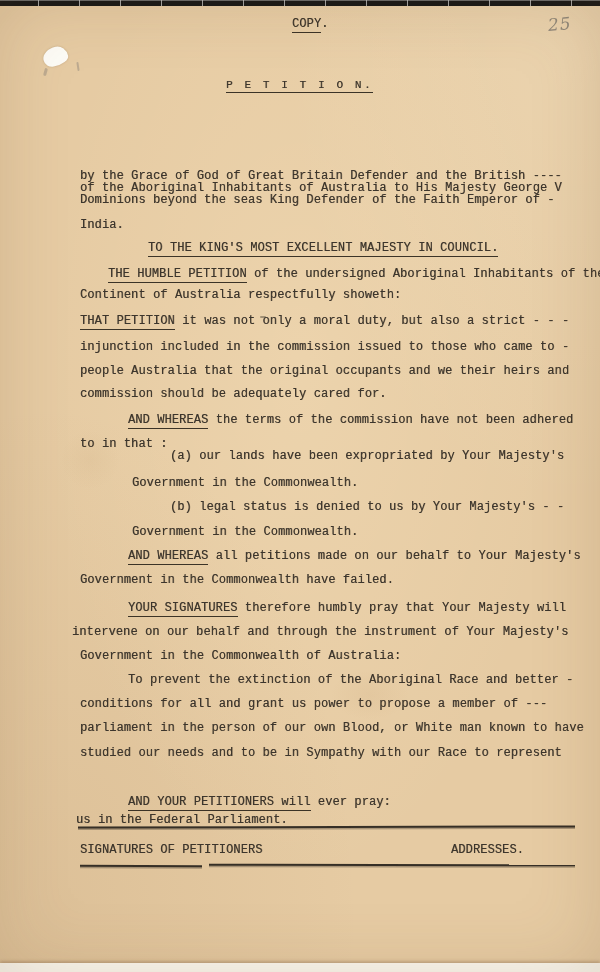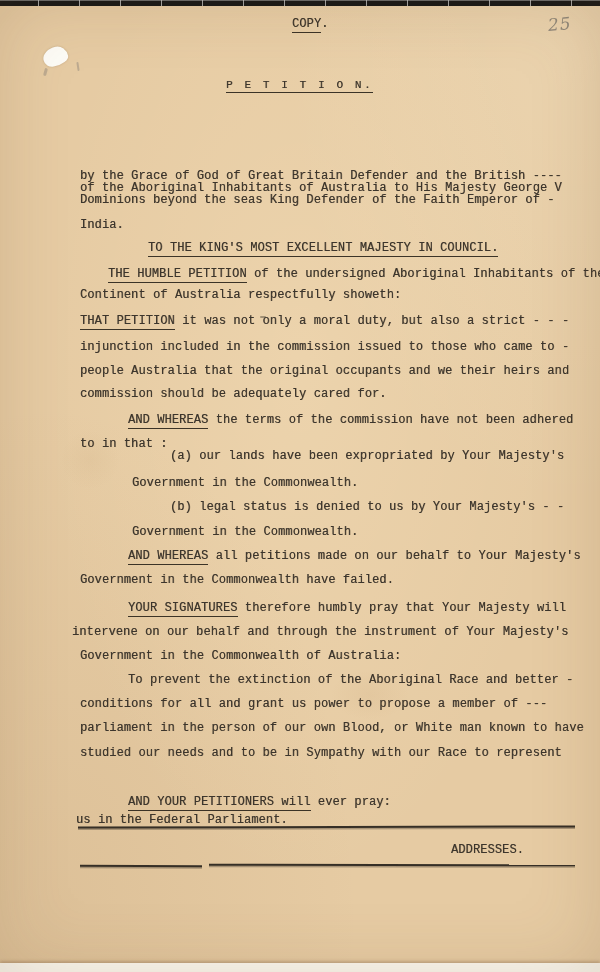--- a/index.html
+++ b/index.html
@@ -97,20 +97,21 @@
       <div class="line" style="left: 128px; top: 673px;"><span>To prevent the extinction of the Aboriginal Race and better -</span></div>
       <div class="line" style="left: 80px; top: 697px;"><span>conditions for all and grant us power to propose a member of ---</span></div>
       <div class="line" style="left: 80px; top: 721px;"><span>parliament in the person of our own Blood, or White man known to have</span></div>
       <div class="line" style="left: 80px; top: 746px;"><span>studied our needs and to be in Sympathy with our Race to represent</span></div>
       <div class="line" style="left: 76px; top: 769px; margin-top: 44px;"><span>us in the Federal Parliament.</span></div>
       <div class="line" style="left: 128px; top: 795px;"><span class="u">AND YOUR PETITIONERS will</span><span> ever pray:</span></div>
     </div>
 
   <div class="rule rule-top"></div>
 
+  <div class="line" style="left:80px;top:843px;">SIGNATURES OF PETITIONERS</div>
   <div class="line" style="left:451px;top:843px;">ADDRESSES.</div>
 
   <div class="rule rule-bottom-a"></div>
   <div class="rule rule-bottom-b"></div>
 
   <div class="damage-spot"></div>
   <div class="pencil-mark mark-1"></div>
   <div class="pencil-mark mark-2"></div>
   <div class="pencil-mark stray-mark"></div>
   <div class="stain stain-1"></div>

